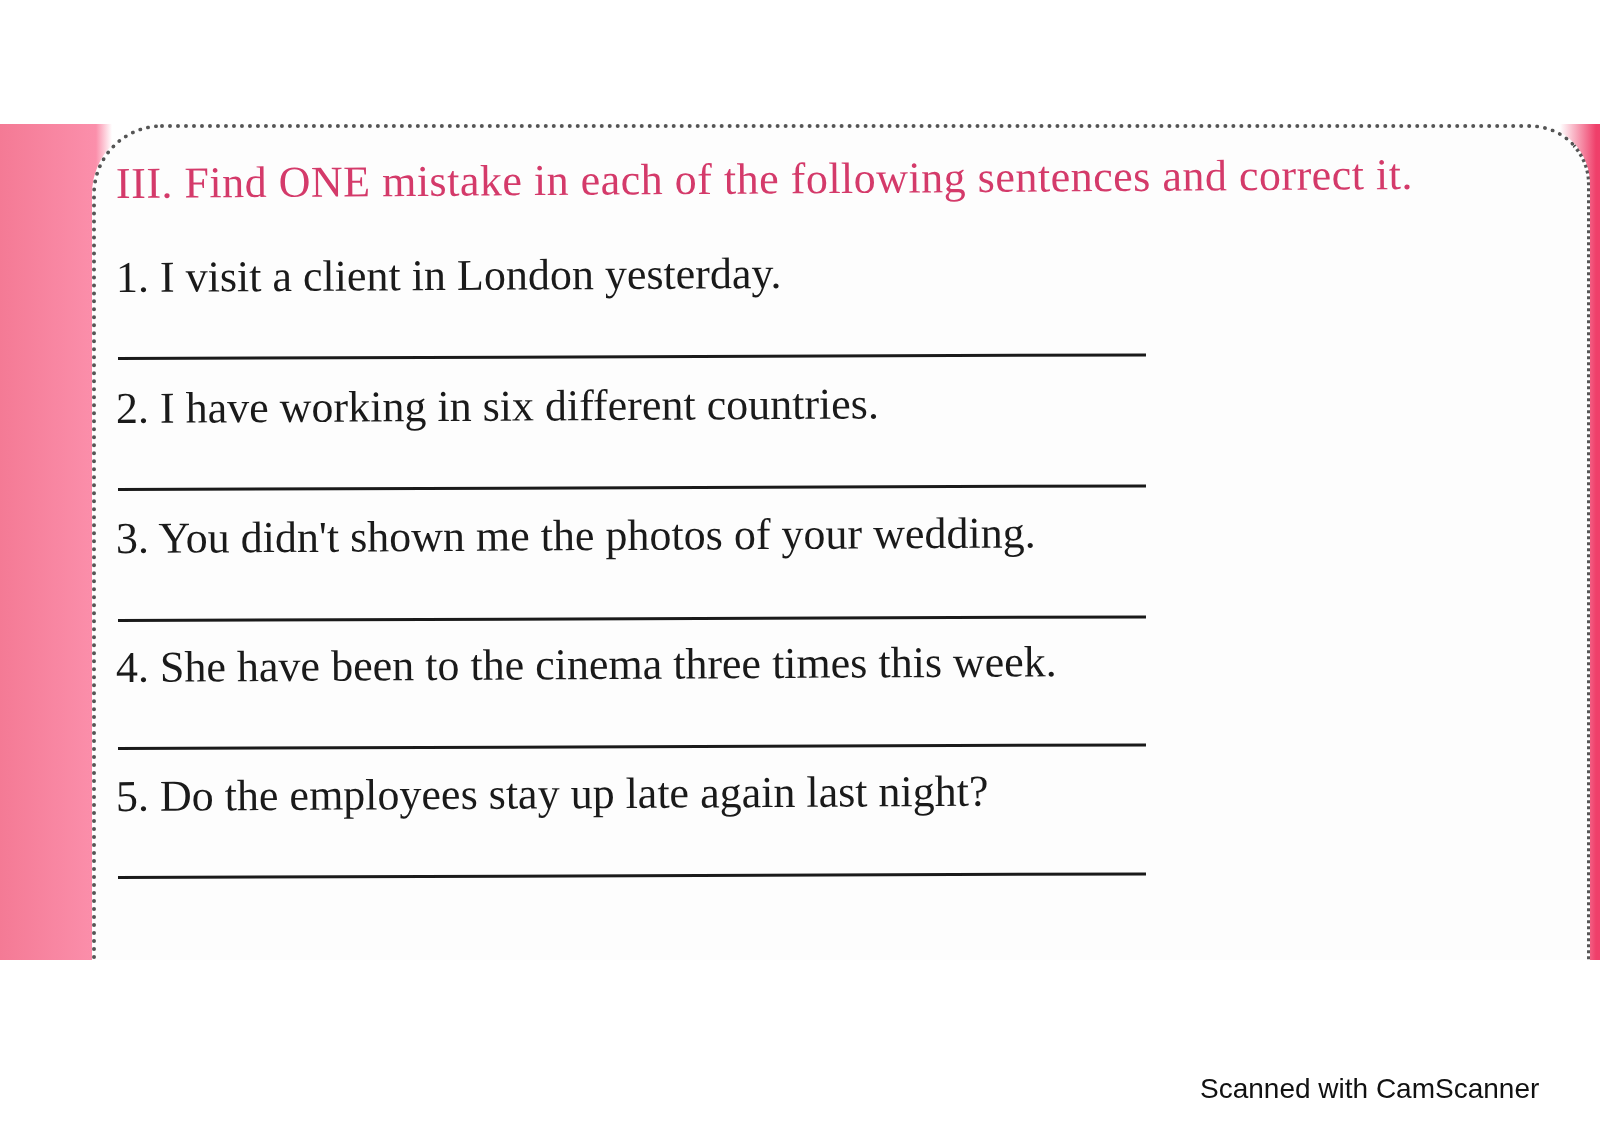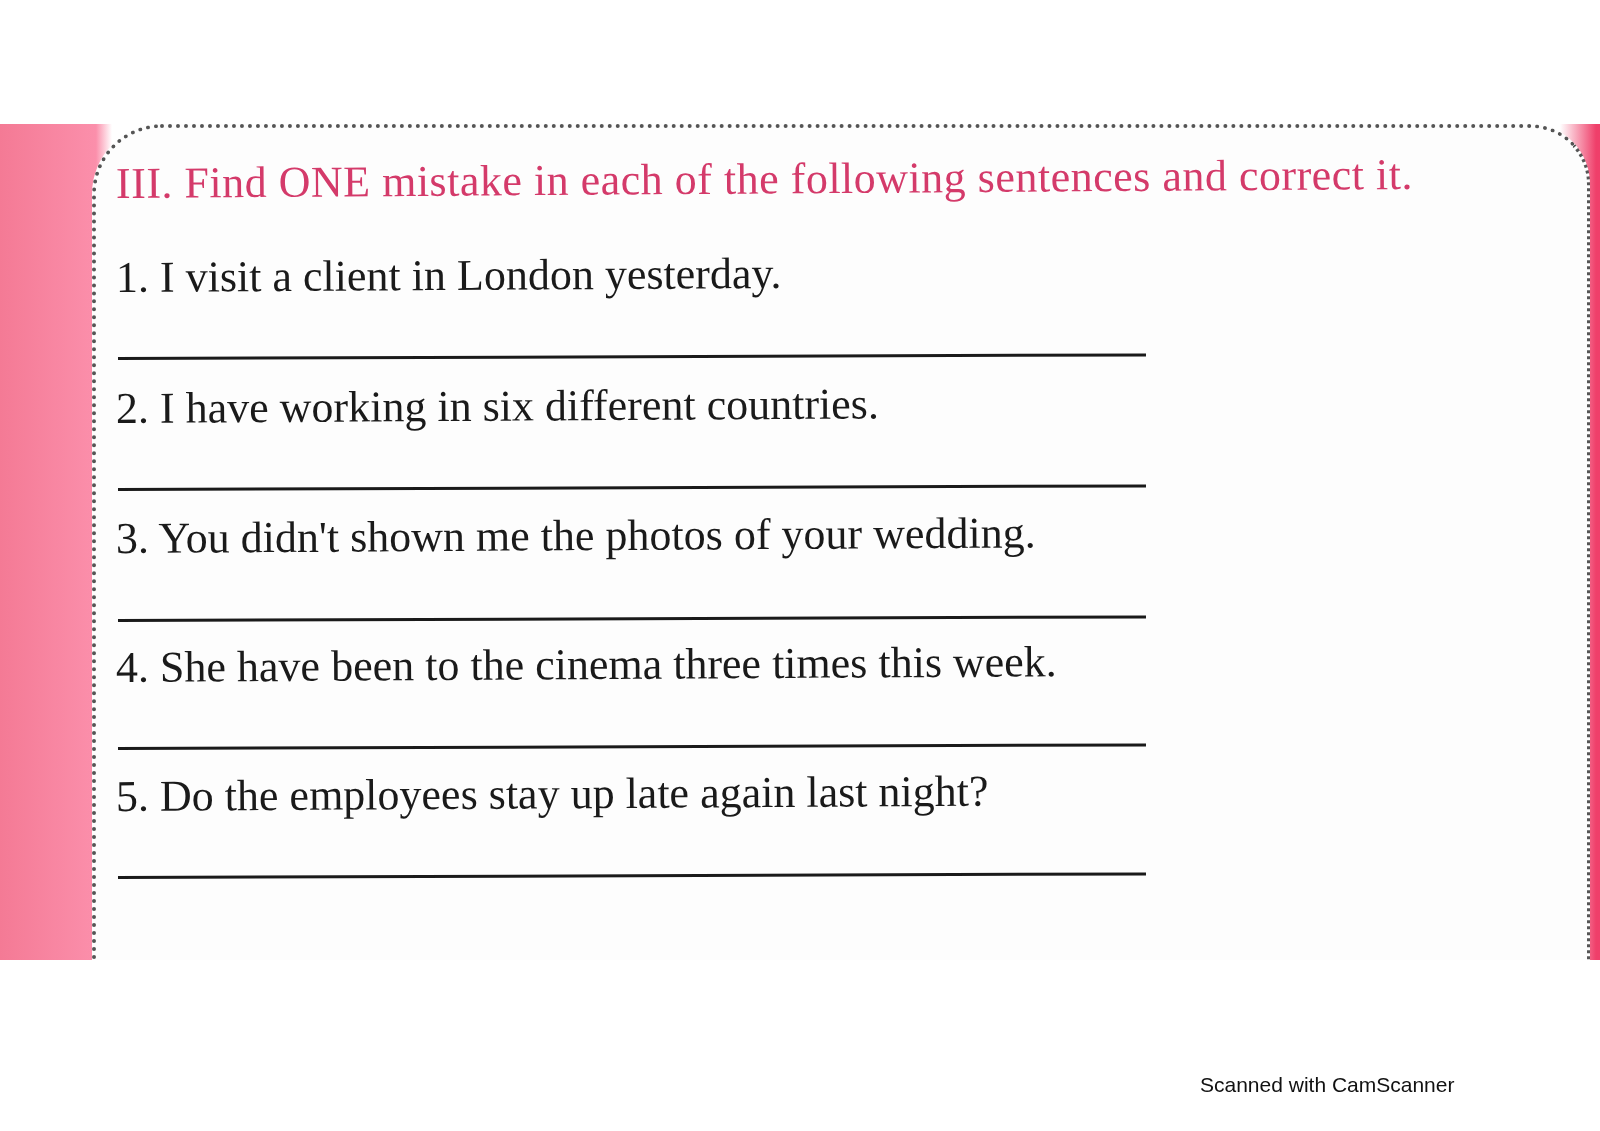--- a/index.html
+++ b/index.html
@@ -46,21 +46,21 @@
   }
   .line {
     position:absolute; left:118px; width:1028px; height:3px;
     background:#1a1a1a;
     transform: rotate(-0.2deg);
     transform-origin:left center;
   }
   .footer {
     position:absolute; left:1200px; top:1073px;
     font-family:"Liberation Sans", sans-serif;
-    font-size:21px; color:#111;
+    font-size:28px; color:#111;
     white-space:nowrap;
   }
 </style>
 </head>
 <body>
 
 <div class="band"></div>
 <div class="band-right"></div>
 
 <div class="card"></div>

